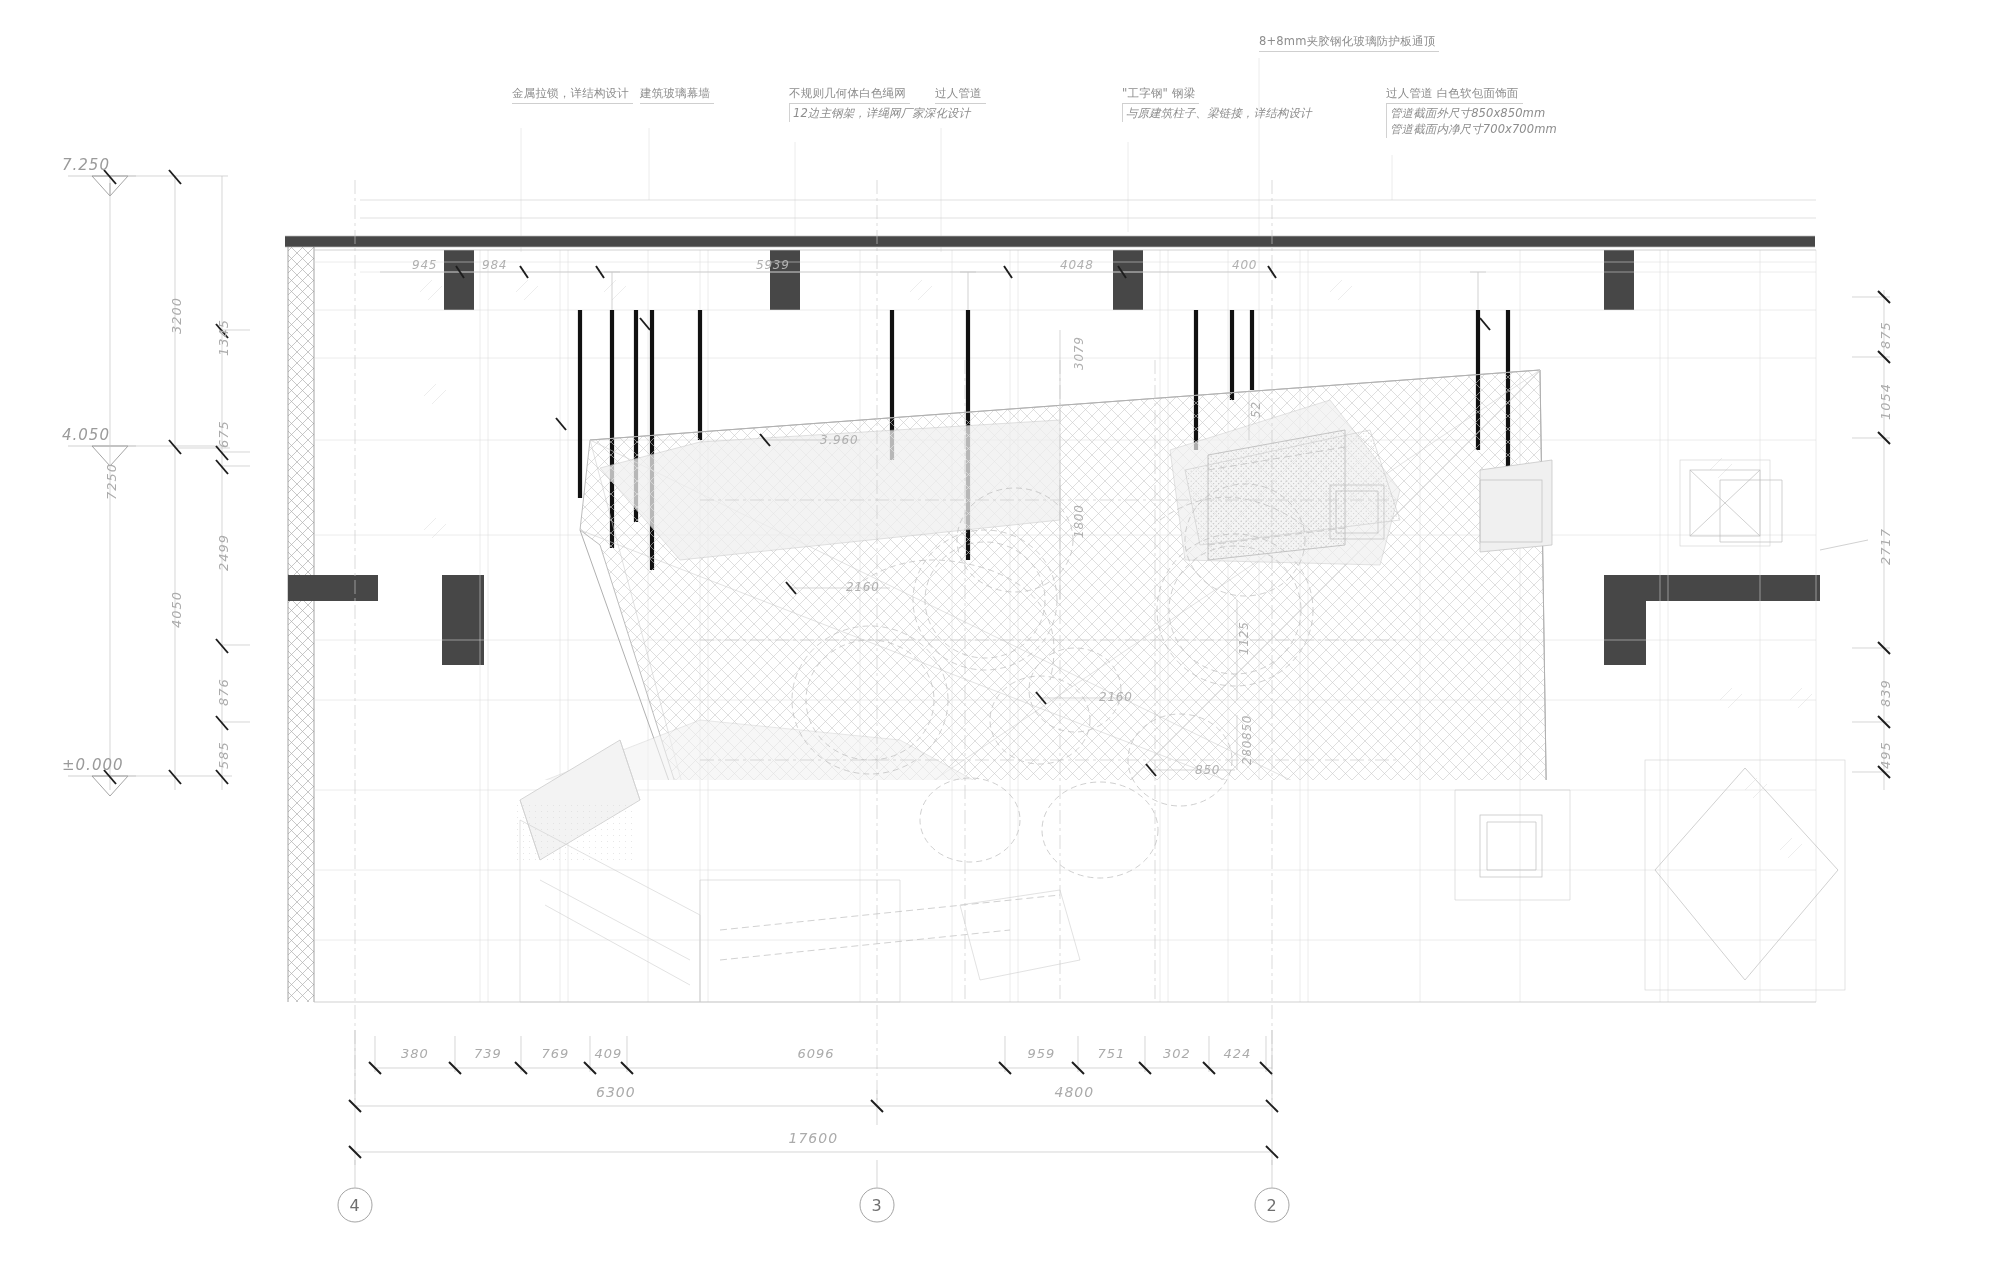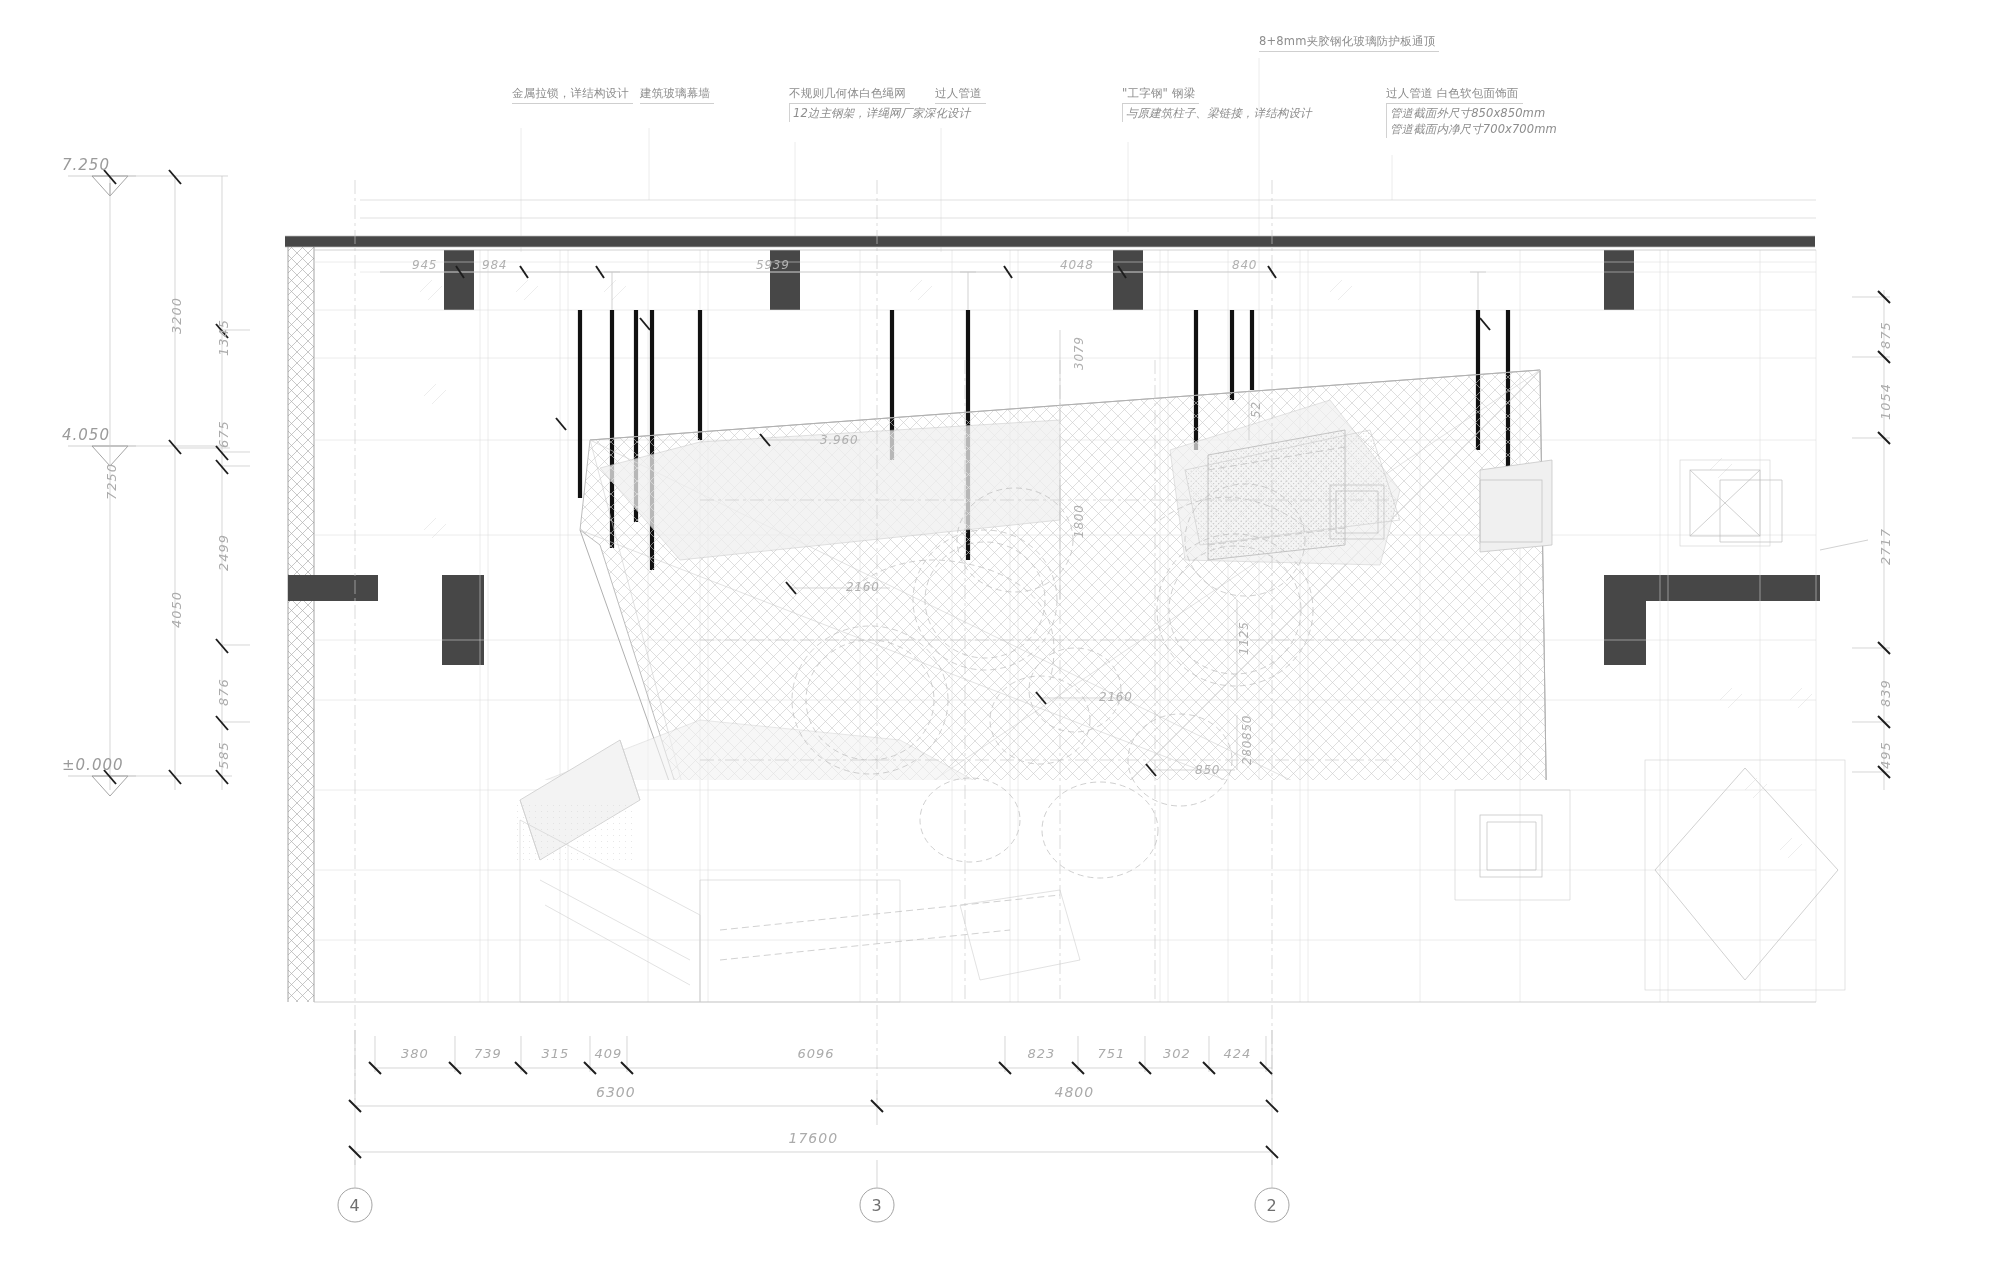--- a/index.html
+++ b/index.html
@@ -395,38 +395,38 @@
       <div style="position: absolute; white-space: nowrap; left: 216px; top: 570.5px; font-size: 13px; color: rgb(171, 171, 171); font-style: italic; font-family: &quot;DejaVu Sans&quot;, &quot;Liberation Sans&quot;, sans-serif; letter-spacing: 1px; transform: rotate(-90deg); transform-origin: left top;">2499</div>
       <div style="position: absolute; white-space: nowrap; left: 216px; top: 705.5px; font-size: 13px; color: rgb(171, 171, 171); font-style: italic; font-family: &quot;DejaVu Sans&quot;, &quot;Liberation Sans&quot;, sans-serif; letter-spacing: 1px; transform: rotate(-90deg); transform-origin: left top;">876</div>
       <div style="position: absolute; white-space: nowrap; left: 216px; top: 769px; font-size: 13px; color: rgb(171, 171, 171); font-style: italic; font-family: &quot;DejaVu Sans&quot;, &quot;Liberation Sans&quot;, sans-serif; letter-spacing: 1px; transform: rotate(-90deg); transform-origin: left top;">585</div>
       <div style="position: absolute; white-space: nowrap; left: 1878px; top: 349px; font-size: 13px; color: rgb(171, 171, 171); font-style: italic; font-family: &quot;DejaVu Sans&quot;, &quot;Liberation Sans&quot;, sans-serif; letter-spacing: 1px; transform: rotate(-90deg); transform-origin: left top;">875</div>
       <div style="position: absolute; white-space: nowrap; left: 1878px; top: 419.5px; font-size: 13px; color: rgb(171, 171, 171); font-style: italic; font-family: &quot;DejaVu Sans&quot;, &quot;Liberation Sans&quot;, sans-serif; letter-spacing: 1px; transform: rotate(-90deg); transform-origin: left top;">1054</div>
       <div style="position: absolute; white-space: nowrap; left: 1878px; top: 565px; font-size: 13px; color: rgb(171, 171, 171); font-style: italic; font-family: &quot;DejaVu Sans&quot;, &quot;Liberation Sans&quot;, sans-serif; letter-spacing: 1px; transform: rotate(-90deg); transform-origin: left top;">2717</div>
       <div style="position: absolute; white-space: nowrap; left: 1878px; top: 707px; font-size: 13px; color: rgb(171, 171, 171); font-style: italic; font-family: &quot;DejaVu Sans&quot;, &quot;Liberation Sans&quot;, sans-serif; letter-spacing: 1px; transform: rotate(-90deg); transform-origin: left top;">839</div>
       <div style="position: absolute; white-space: nowrap; left: 1878px; top: 769px; font-size: 13px; color: rgb(171, 171, 171); font-style: italic; font-family: &quot;DejaVu Sans&quot;, &quot;Liberation Sans&quot;, sans-serif; letter-spacing: 1px; transform: rotate(-90deg); transform-origin: left top;">495</div>
       <div style="position: absolute; white-space: nowrap; left: 401px; top: 1046px; font-size: 13px; color: rgb(171, 171, 171); font-style: italic; font-family: &quot;DejaVu Sans&quot;, &quot;Liberation Sans&quot;, sans-serif; letter-spacing: 1px;">380</div>
       <div style="position: absolute; white-space: nowrap; left: 474px; top: 1046px; font-size: 13px; color: rgb(171, 171, 171); font-style: italic; font-family: &quot;DejaVu Sans&quot;, &quot;Liberation Sans&quot;, sans-serif; letter-spacing: 1px;">739</div>
-      <div style="position: absolute; white-space: nowrap; left: 541.5px; top: 1046px; font-size: 13px; color: rgb(171, 171, 171); font-style: italic; font-family: &quot;DejaVu Sans&quot;, &quot;Liberation Sans&quot;, sans-serif; letter-spacing: 1px;">315</div>
+      <div style="position: absolute; white-space: nowrap; left: 541.5px; top: 1046px; font-size: 13px; color: rgb(171, 171, 171); font-style: italic; font-family: &quot;DejaVu Sans&quot;, &quot;Liberation Sans&quot;, sans-serif; letter-spacing: 1px;">769</div>
       <div style="position: absolute; white-space: nowrap; left: 594.5px; top: 1046px; font-size: 13px; color: rgb(171, 171, 171); font-style: italic; font-family: &quot;DejaVu Sans&quot;, &quot;Liberation Sans&quot;, sans-serif; letter-spacing: 1px;">409</div>
       <div style="position: absolute; white-space: nowrap; left: 797.5px; top: 1046px; font-size: 13px; color: rgb(171, 171, 171); font-style: italic; font-family: &quot;DejaVu Sans&quot;, &quot;Liberation Sans&quot;, sans-serif; letter-spacing: 1px;">6096</div>
-      <div style="position: absolute; white-space: nowrap; left: 1027.5px; top: 1046px; font-size: 13px; color: rgb(171, 171, 171); font-style: italic; font-family: &quot;DejaVu Sans&quot;, &quot;Liberation Sans&quot;, sans-serif; letter-spacing: 1px;">823</div>
+      <div style="position: absolute; white-space: nowrap; left: 1027.5px; top: 1046px; font-size: 13px; color: rgb(171, 171, 171); font-style: italic; font-family: &quot;DejaVu Sans&quot;, &quot;Liberation Sans&quot;, sans-serif; letter-spacing: 1px;">959</div>
       <div style="position: absolute; white-space: nowrap; left: 1097.5px; top: 1046px; font-size: 13px; color: rgb(171, 171, 171); font-style: italic; font-family: &quot;DejaVu Sans&quot;, &quot;Liberation Sans&quot;, sans-serif; letter-spacing: 1px;">751</div>
       <div style="position: absolute; white-space: nowrap; left: 1163px; top: 1046px; font-size: 13px; color: rgb(171, 171, 171); font-style: italic; font-family: &quot;DejaVu Sans&quot;, &quot;Liberation Sans&quot;, sans-serif; letter-spacing: 1px;">302</div>
       <div style="position: absolute; white-space: nowrap; left: 1223.5px; top: 1046px; font-size: 13px; color: rgb(171, 171, 171); font-style: italic; font-family: &quot;DejaVu Sans&quot;, &quot;Liberation Sans&quot;, sans-serif; letter-spacing: 1px;">424</div>
       <div style="position: absolute; white-space: nowrap; left: 596px; top: 1084px; font-size: 14px; color: rgb(171, 171, 171); font-style: italic; font-family: &quot;DejaVu Sans&quot;, &quot;Liberation Sans&quot;, sans-serif; letter-spacing: 1px;">6300</div>
       <div style="position: absolute; white-space: nowrap; left: 1054.5px; top: 1084px; font-size: 14px; color: rgb(171, 171, 171); font-style: italic; font-family: &quot;DejaVu Sans&quot;, &quot;Liberation Sans&quot;, sans-serif; letter-spacing: 1px;">4800</div>
       <div style="position: absolute; white-space: nowrap; left: 788.5px; top: 1130px; font-size: 14px; color: rgb(171, 171, 171); font-style: italic; font-family: &quot;DejaVu Sans&quot;, &quot;Liberation Sans&quot;, sans-serif; letter-spacing: 1px;">17600</div>
       <div style="position: absolute; white-space: nowrap; left: 349.5px; top: 1196px; font-size: 16px; color: rgb(111, 111, 111); font-style: normal; font-family: &quot;DejaVu Sans&quot;, &quot;Liberation Sans&quot;, sans-serif; letter-spacing: 0.4px;">4</div>
       <div style="position: absolute; white-space: nowrap; left: 871.5px; top: 1196px; font-size: 16px; color: rgb(111, 111, 111); font-style: normal; font-family: &quot;DejaVu Sans&quot;, &quot;Liberation Sans&quot;, sans-serif; letter-spacing: 0.4px;">3</div>
       <div style="position: absolute; white-space: nowrap; left: 1266.5px; top: 1196px; font-size: 16px; color: rgb(111, 111, 111); font-style: normal; font-family: &quot;DejaVu Sans&quot;, &quot;Liberation Sans&quot;, sans-serif; letter-spacing: 0.4px;">2</div>
       <div style="position: absolute; white-space: nowrap; left: 412px; top: 258px; font-size: 12px; color: rgb(176, 176, 176); font-style: italic; font-family: &quot;DejaVu Sans&quot;, &quot;Liberation Sans&quot;, sans-serif; letter-spacing: 0.8px;">945</div>
       <div style="position: absolute; white-space: nowrap; left: 482px; top: 258px; font-size: 12px; color: rgb(176, 176, 176); font-style: italic; font-family: &quot;DejaVu Sans&quot;, &quot;Liberation Sans&quot;, sans-serif; letter-spacing: 0.8px;">984</div>
       <div style="position: absolute; white-space: nowrap; left: 756px; top: 258px; font-size: 12px; color: rgb(176, 176, 176); font-style: italic; font-family: &quot;DejaVu Sans&quot;, &quot;Liberation Sans&quot;, sans-serif; letter-spacing: 0.8px;">5939</div>
       <div style="position: absolute; white-space: nowrap; left: 1060px; top: 258px; font-size: 12px; color: rgb(176, 176, 176); font-style: italic; font-family: &quot;DejaVu Sans&quot;, &quot;Liberation Sans&quot;, sans-serif; letter-spacing: 0.8px;">4048</div>
-      <div style="position: absolute; white-space: nowrap; left: 1232px; top: 258px; font-size: 12px; color: rgb(176, 176, 176); font-style: italic; font-family: &quot;DejaVu Sans&quot;, &quot;Liberation Sans&quot;, sans-serif; letter-spacing: 0.8px;">840</div>
+      <div style="position: absolute; white-space: nowrap; left: 1232px; top: 258px; font-size: 12px; color: rgb(176, 176, 176); font-style: italic; font-family: &quot;DejaVu Sans&quot;, &quot;Liberation Sans&quot;, sans-serif; letter-spacing: 0.8px;">400</div>
       <div style="position: absolute; white-space: nowrap; left: 820px; top: 433px; font-size: 12px; color: rgb(176, 176, 176); font-style: italic; font-family: &quot;DejaVu Sans&quot;, &quot;Liberation Sans&quot;, sans-serif; letter-spacing: 0.8px;">3.960</div>
       <div style="position: absolute; white-space: nowrap; left: 846px; top: 580px; font-size: 12px; color: rgb(176, 176, 176); font-style: italic; font-family: &quot;DejaVu Sans&quot;, &quot;Liberation Sans&quot;, sans-serif; letter-spacing: 0.8px;">2160</div>
       <div style="position: absolute; white-space: nowrap; left: 1072px; top: 538px; font-size: 12px; color: rgb(176, 176, 176); font-style: italic; font-family: &quot;DejaVu Sans&quot;, &quot;Liberation Sans&quot;, sans-serif; letter-spacing: 0.8px; transform: rotate(-90deg); transform-origin: left top;">1800</div>
       <div style="position: absolute; white-space: nowrap; left: 1072px; top: 370px; font-size: 12px; color: rgb(176, 176, 176); font-style: italic; font-family: &quot;DejaVu Sans&quot;, &quot;Liberation Sans&quot;, sans-serif; letter-spacing: 0.8px; transform: rotate(-90deg); transform-origin: left top;">3079</div>
       <div style="position: absolute; white-space: nowrap; left: 1099px; top: 690px; font-size: 12px; color: rgb(176, 176, 176); font-style: italic; font-family: &quot;DejaVu Sans&quot;, &quot;Liberation Sans&quot;, sans-serif; letter-spacing: 0.8px;">2160</div>
       <div style="position: absolute; white-space: nowrap; left: 1237px; top: 655px; font-size: 12px; color: rgb(176, 176, 176); font-style: italic; font-family: &quot;DejaVu Sans&quot;, &quot;Liberation Sans&quot;, sans-serif; letter-spacing: 0.8px; transform: rotate(-90deg); transform-origin: left top;">1125</div>
       <div style="position: absolute; white-space: nowrap; left: 1240px; top: 740px; font-size: 12px; color: rgb(176, 176, 176); font-style: italic; font-family: &quot;DejaVu Sans&quot;, &quot;Liberation Sans&quot;, sans-serif; letter-spacing: 0.8px; transform: rotate(-90deg); transform-origin: left top;">850</div>
       <div style="position: absolute; white-space: nowrap; left: 1195px; top: 763px; font-size: 12px; color: rgb(176, 176, 176); font-style: italic; font-family: &quot;DejaVu Sans&quot;, &quot;Liberation Sans&quot;, sans-serif; letter-spacing: 0.8px;">850</div>
       <div style="position: absolute; white-space: nowrap; left: 1240px; top: 765px; font-size: 12px; color: rgb(176, 176, 176); font-style: italic; font-family: &quot;DejaVu Sans&quot;, &quot;Liberation Sans&quot;, sans-serif; letter-spacing: 0.8px; transform: rotate(-90deg); transform-origin: left top;">280</div>
       <div style="position: absolute; white-space: nowrap; left: 1249px; top: 418px; font-size: 12px; color: rgb(176, 176, 176); font-style: italic; font-family: &quot;DejaVu Sans&quot;, &quot;Liberation Sans&quot;, sans-serif; letter-spacing: 0.8px; transform: rotate(-90deg); transform-origin: left top;">52</div>

